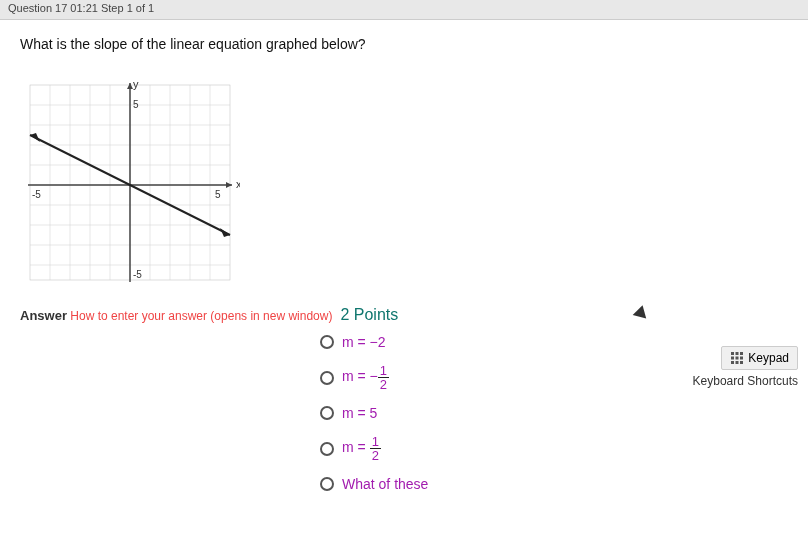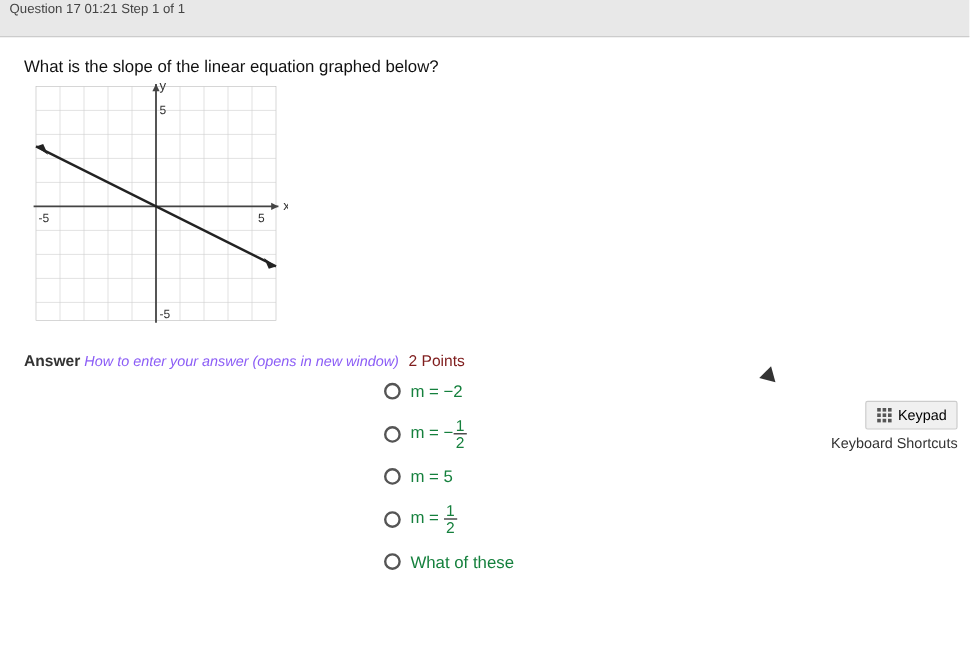--- a/index.html
+++ b/index.html
@@ -9,34 +9,34 @@
       background: #fff;
       font-family: Arial, sans-serif;
       font-size: 14px;
       color: #222;
       overflow: hidden;
       position: relative;
     }
 
     .top-bar {
       background: #e8e8e8;
-      height: 31px;
+      height: 20px;
       padding: 2px 8px;
       font-size: 11px;
       color: #444;
       border-bottom: 1px solid #ccc;
     }
 
     .main-content {
       padding: 16px 20px;
     }
 
     .question-text {
       font-size: 14px;
-      margin-bottom: 4px;
+      margin-bottom: 28px;
       color: #111;
     }
 
     
     .graph-container {
       width: 220px;
       height: 210px;
       position: relative;
       margin-bottom: 16px;
       border: none;
@@ -52,28 +52,27 @@
       margin-top: 8px;
     }
 
     .answer-label {
       font-size: 13px;
       color: #333;
       margin-bottom: 10px;
     }
 
     .answer-label span.italic {
-      font-style: italic;
       font-size: 12px;
-      color: #8b5cf6;
+      color: #ef4444;
     }
 
     .answer-label span.points {
-      font-size: 13px;
-      color: #7f1d1d;
+      font-size: 16px;
+      color: #0f766e;
       margin-left: 8px;
     }
 
     .options-container {
       display: flex;
       flex-direction: column;
       gap: 14px;
       padding-left: 300px;
       margin-top: 10px;
     }
@@ -90,21 +89,21 @@
       height: 14px;
       border-radius: 50%;
       border: 2px solid #555;
       display: inline-block;
       flex-shrink: 0;
       background: #fff;
     }
 
     .option-text {
       font-size: 14px;
-      color: #15803d;
+      color: #a21caf;
     }
 
     .fraction {
       display: inline-flex;
       flex-direction: column;
       align-items: center;
       vertical-align: middle;
       font-size: 13px;
       line-height: 1;
     }
@@ -117,21 +116,21 @@
 
     .fraction .denominator {
       padding: 0 2px;
       font-size: 13px;
     }
 
     
     .keypad-area {
       position: absolute;
       right: 10px;
-      top: 334px;
+      top: 346px;
       display: flex;
       flex-direction: column;
       align-items: flex-end;
       gap: 4px;
     }
 
     .keypad-btn {
       display: flex;
       align-items: center;
       gap: 4px;

